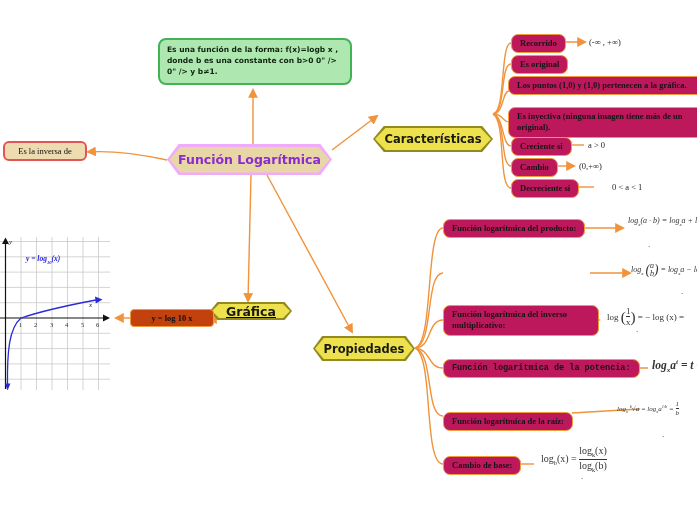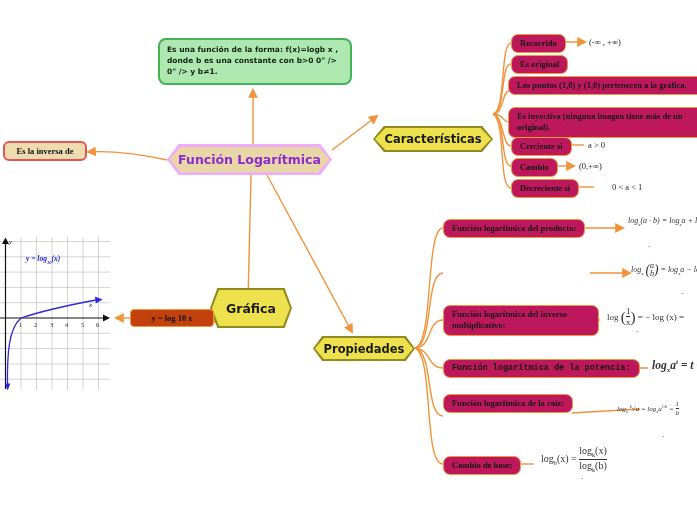--- a/index.html
+++ b/index.html
@@ -13,33 +13,33 @@
   .hex::before{content:"";position:absolute;inset:2px;clip-path:inherit;}
   .hex span{position:relative;z-index:1;font-weight:bold;white-space:nowrap;}
   .hex.yellow{background:#928a1e;}
   .hex.yellow::before{background:#ede24e;}
   .hex.yellow span{color:#1a1a10;font-size:11.5px;}
   #root-hex{left:167px;top:144px;width:165px;height:31px;background:#f0abfc;
             clip-path:polygon(7% 0,93% 0,100% 50%,93% 100%,7% 100%,0 50%);}
   #root-hex::before{background:#e9d6a6;inset:2.5px;}
   #root-hex span{color:#8b2bd0;font-size:12.5px;}
   #car-hex{left:373px;top:101px;width:120px;height:26px;margin-top:25px;}
-  #gra-hex{left:210px;top:288px;width:82px;height:40px;}
+  #gra-hex{left:210px;top:302px;width:82px;height:18px;text-decoration:underline;}
   #gra-hex span{font-size:12.5px;}
   #pro-hex{left:313px;top:336px;width:102px;height:25px;}
 
   
   .def-box{position:absolute;left:158px;top:38px;width:176px;padding:5px 7px;
            background:#aee7b0;border:2px solid #43b257;border-radius:8px;
            font-size:7.5px;font-weight:bold;color:#10240f;line-height:1.45;}
 
   
   .inv-box{position:absolute;left:3px;top:141px;width:68px;padding:3px 6px;
            background:#eedcb0;border:2px solid #e25555;border-radius:6px;
-           font-family:"Liberation Serif",serif;font-weight:bold;font-size:8.5px;
+           font-family:"Liberation Serif",serif;font-weight:normal;font-size:8.5px;
            color:#111;text-align:center;}
 
   
   .leaf{position:absolute;background:#be185d;border:1.5px solid #f09a3e;border-radius:7px;
         padding:3px 8px;font-family:"Liberation Serif",serif;font-weight:bold;
         font-size:8.5px;color:#141414;line-height:1.35;white-space:nowrap;}
   .leaf.wrap{white-space:normal;}
 
   
   #car-item-0{left:511px;top:34px;}
@@ -60,21 +60,21 @@
   .eq-box{position:absolute;left:130px;top:309px;width:72px;padding:3px 5px;
           background:#c2410c;border:1.5px solid #f09a3e;border-radius:4px;
           font-family:"Liberation Serif",serif;font-weight:bold;font-size:8.5px;
           color:#111;text-align:center;}
 
   
   #pro-item-0{left:443px;top:219px;}
   #pro-item-1{left:443px;top:264px;}
   #pro-item-2{left:443px;top:305px;width:138px;}
   #pro-item-3{left:443px;top:359px;font-family:Liberation Mono, monospace;}
-  #pro-item-4{left:443px;top:394px;}
+  #pro-item-4{left:443px;top:412px;}
   #pro-item-5{left:443px;top:456px;}
 
   .formula{position:absolute;font-family:"Liberation Serif",serif;color:#333;white-space:nowrap;}
   #f-producto{left:628px;top:216px;font-style:italic;font-size:8px;}
   #f-division{left:631px;top:262px;font-style:italic;font-size:8px;}
   #f-inverso{left:607px;top:307px;font-size:9px;}
   #f-potencia{left:652px;top:358px;font-style:italic;font-weight:600;font-size:11.5px;}
   #f-raiz{left:617px;top:401px;font-style:italic;font-size:7px;}
   #f-cambio{left:541px;top:446px;font-size:10px;}
 

